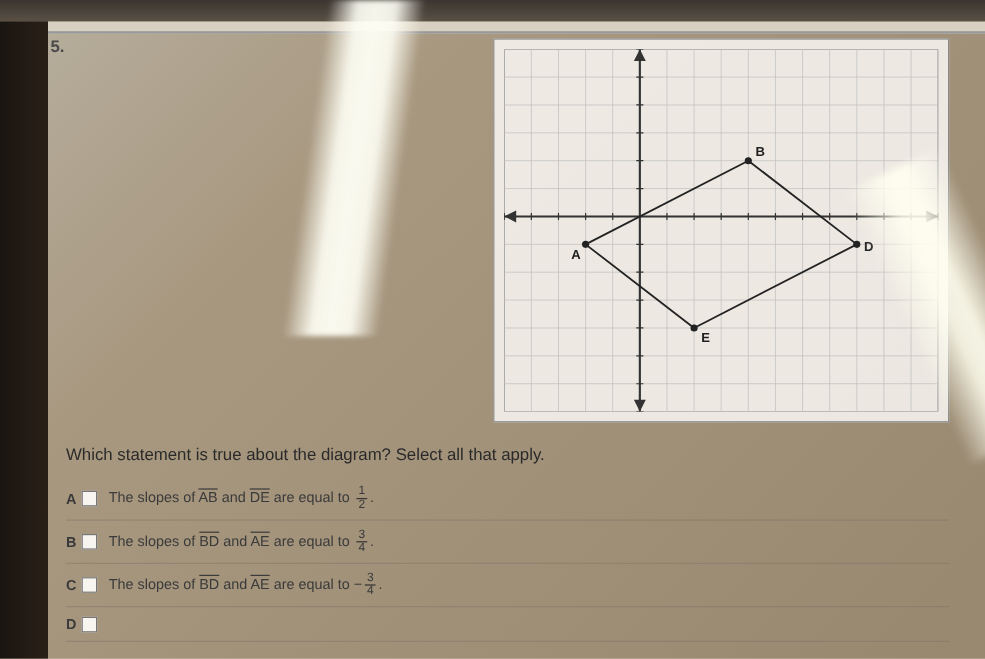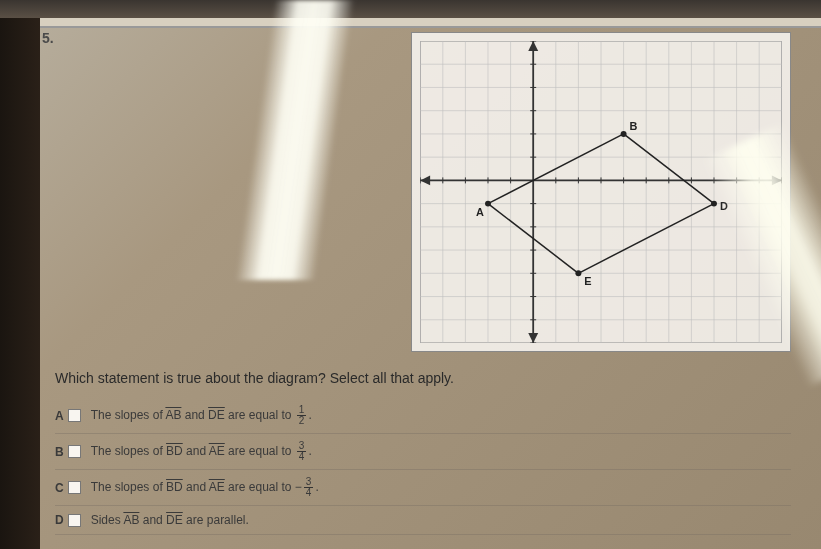--- a/index.html
+++ b/index.html
@@ -220,18 +220,17 @@
       <span>The slopes of <span class="seg">BD</span> and <span class="seg">AE</span> are equal to <span class="frac"><span class="n">3</span><span class="d">4</span></span>.</span>
     </div>
     <div class="option">
       <span class="opt-letter">C</span>
       <span class="checkbox"></span>
       <span>The slopes of <span class="seg">BD</span> and <span class="seg">AE</span> are equal to −<span class="frac"><span class="n">3</span><span class="d">4</span></span>.</span>
     </div>
     <div class="option">
       <span class="opt-letter">D</span>
       <span class="checkbox"></span>
-      <span>Sides <span class="seg">AB</span> and <span class="seg">DE</span> are parallel.</span>
     </div>
   </div>
 
 <div class="glare1"></div>
 <div class="glare2"></div>
 
 </body></html>

